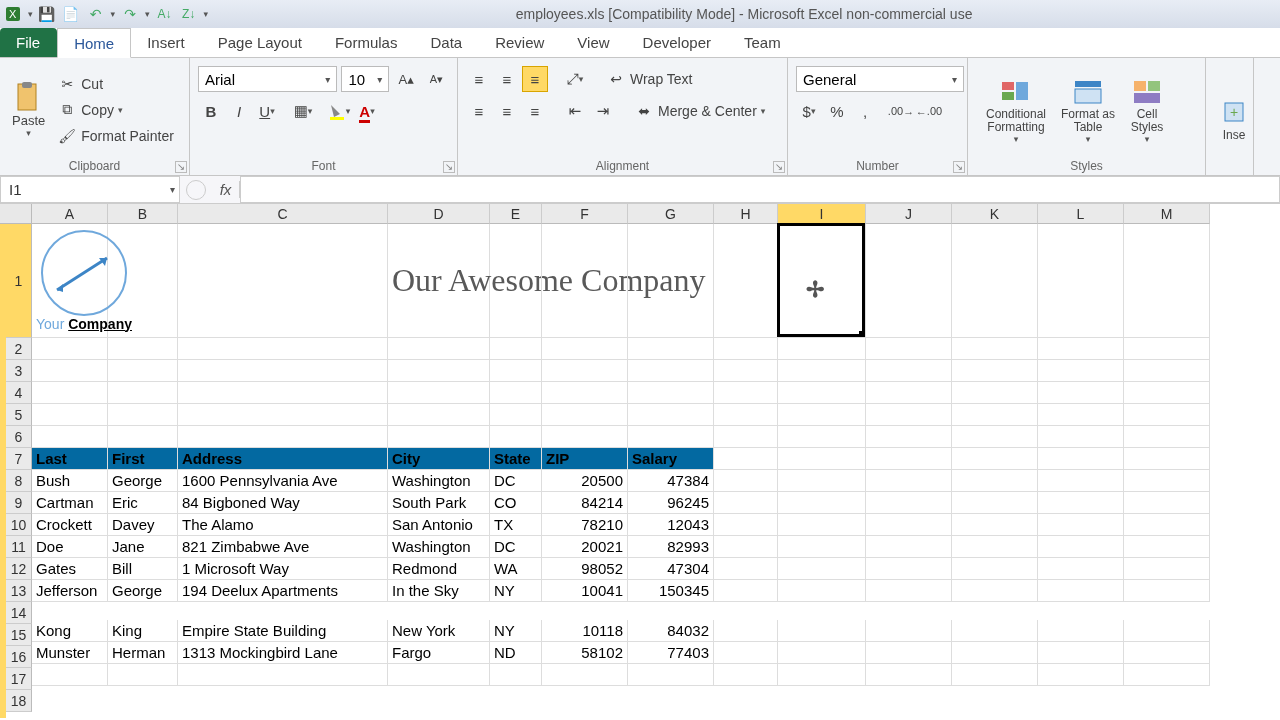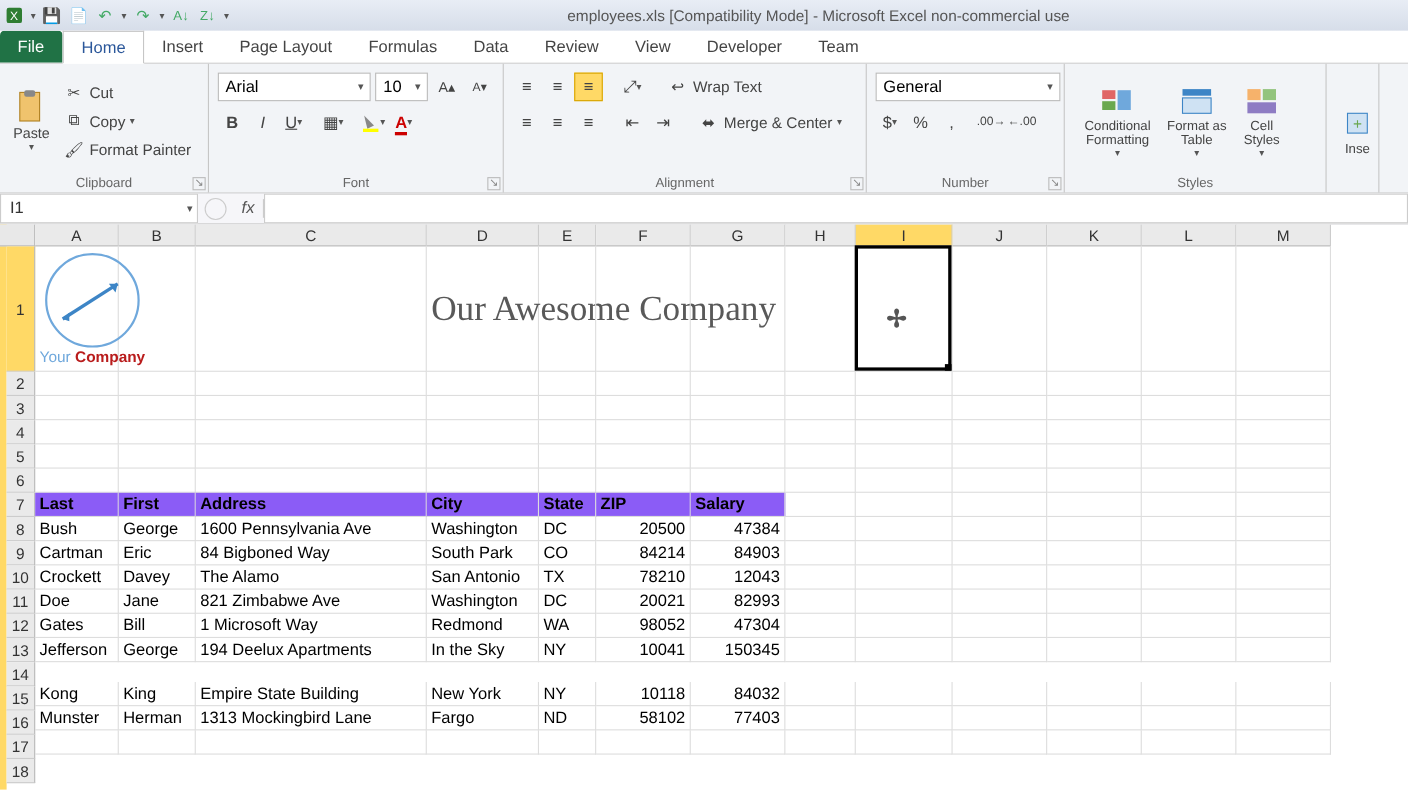--- a/index.html
+++ b/index.html
@@ -52,32 +52,32 @@
   .colheads { position:absolute; left:32px; top:0; height:20px; display:flex; }
   .colhead { border-right:1px solid #ccc; border-bottom:1px solid #bbb; background:#eaeaea; font-size:14px; color:#333; display:flex; align-items:center; justify-content:center;}
   .colhead.sel { background:#ffd966; }
   .rowheads { position:absolute; left:6px; top:20px; width:26px;}
   .rowhead { width:26px; border-bottom:1px solid #ccc; border-right:1px solid #bbb; background:#eaeaea; font-size:14px; color:#333; display:flex; align-items:center; justify-content:center;}
   .rowhead.sel { background:#ffd966;}
   .cells { position:absolute; left:32px; top:20px; }
   .row { display:flex; }
   .cell { border-right:1px solid #ddd; border-bottom:1px solid #ddd; font-size:15px; color:#000; padding:0 4px; display:flex; align-items:center; overflow:hidden; white-space:nowrap;}
   .cell.rt { justify-content:flex-end;}
-  .cell.hdr { background:#8b5cf6; font-weight:bold;}
+  .cell.hdr { background:#0369a1; font-weight:bold;}
   .selection-box { position:absolute; border:3px solid #000; pointer-events:none;}
   .sel-handle { position:absolute; width:6px; height:6px; background:#000; right:-3px; bottom:-3px;}
 
   .cursor-plus { position:absolute; font-size:22px; font-weight:bold; color:#555; pointer-events:none; text-shadow: -1px 0 #fff,1px 0 #fff,0 -1px #fff,0 1px #fff;}
 
   
   .sheet-title { font-family: Georgia, 'Times New Roman', serif; font-size:32px; color:#595959; }
   .logo { display:flex; flex-direction:column; align-items:center; font-size:14px;}
   .logo-circle { width:86px; height:86px; border:2px solid #6fa8dc; border-radius:50%; display:flex; align-items:center; justify-content:center;}
   .logo-text { color:#6fa8dc;}
-  .logo-text b { color:#b91c1c;}
+  .logo-text b { color:#000000;text-decoration:underline;}
 
   svg { display:block; }
 </style>
 </head>
 <body>
 
 <div class="titlebar">
   <div class="qat">
     <span class="qat-item">
       <svg width="16" height="16">
@@ -480,21 +480,21 @@
         <div class="cell" style="width: 86px; height: 22px;"></div>
         <div class="cell" style="width: 86px; height: 22px;"></div>
       </div>
       <div class="row" style="height: 22px;">
         <div class="cell" style="width: 76px; height: 22px;">Cartman</div>
         <div class="cell" style="width: 70px; height: 22px;">Eric</div>
         <div class="cell" style="width: 210px; height: 22px;">84 Bigboned Way</div>
         <div class="cell" style="width: 102px; height: 22px;">South Park</div>
         <div class="cell" style="width: 52px; height: 22px;">CO</div>
         <div class="cell rt" style="width: 86px; height: 22px;">84214</div>
-        <div class="cell rt" style="width: 86px; height: 22px;">84903</div>
+        <div class="cell rt" style="width: 86px; height: 22px;">96245</div>
         <div class="cell" style="width: 64px; height: 22px;"></div>
         <div class="cell" style="width: 88px; height: 22px;"></div>
         <div class="cell" style="width: 86px; height: 22px;"></div>
         <div class="cell" style="width: 86px; height: 22px;"></div>
         <div class="cell" style="width: 86px; height: 22px;"></div>
         <div class="cell" style="width: 86px; height: 22px;"></div>
       </div>
       <div class="row" style="height: 22px;">
         <div class="cell" style="width: 76px; height: 22px;">Crockett</div>
         <div class="cell" style="width: 70px; height: 22px;">Davey</div>

